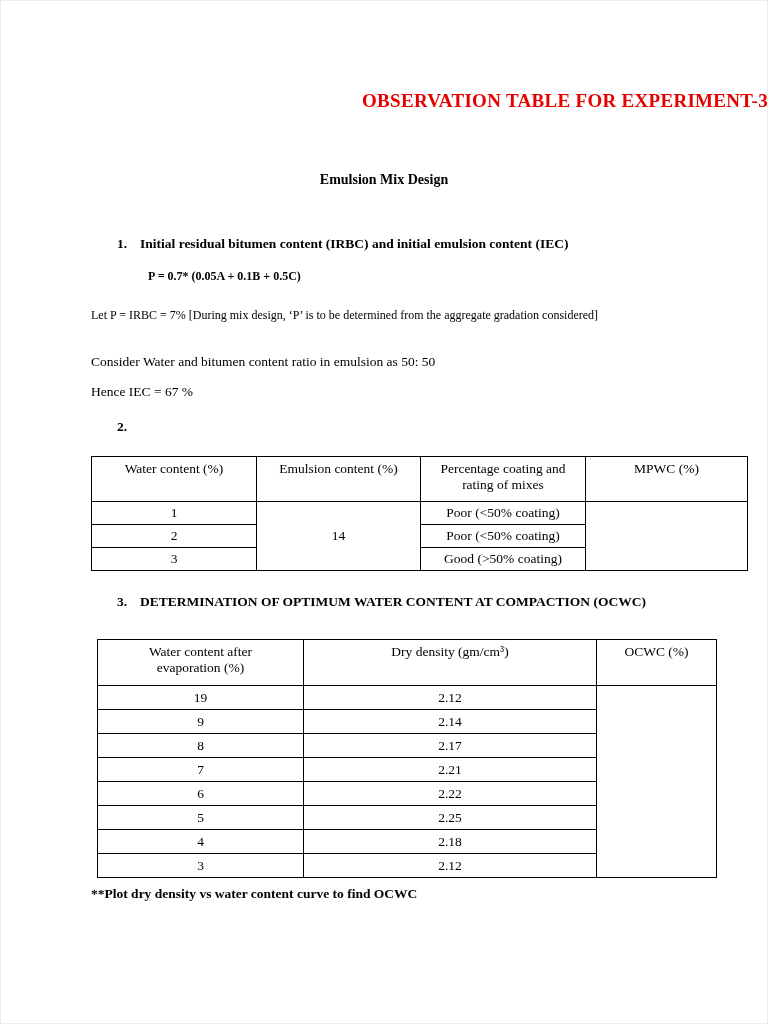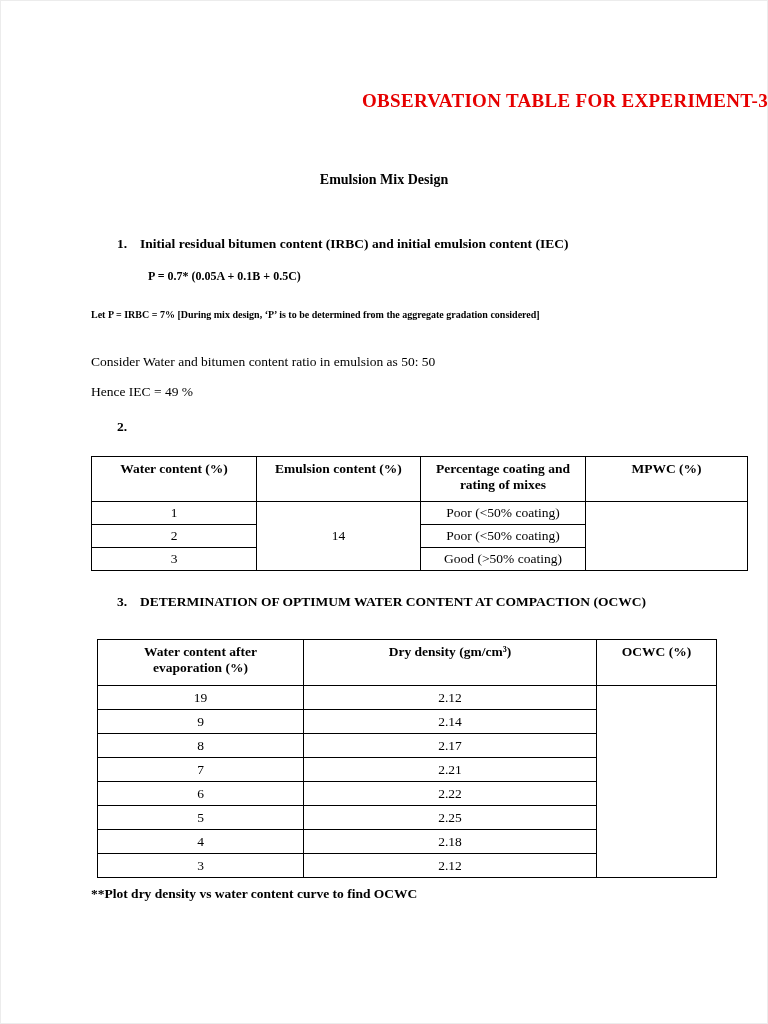--- a/index.html
+++ b/index.html
@@ -51,30 +51,30 @@
     margin-left: 57px;
     font-weight: bold;
     font-size: 12px;
   }
 
   .para { font-size: 13.5px; line-height: 1.35; }
   .para-justify {
     margin-top: 18px;
     width: 586px;
     text-align: justify;
-    font-weight: bold;
-    font-size: 10px;
+    font-weight: normal;
+    font-size: 12px;
     line-height: 26px;
   }
   .p-consider { margin-top: 25px; }
   .p-hence { margin-top: 12px; }
 
   table { border-collapse: collapse; table-layout: fixed; }
   th, td { border: 1px solid #000; text-align: center; font-size: 13.5px; }
-  th { font-weight: bold; vertical-align: top; }
+  th { font-weight: normal; vertical-align: top; }
   td { vertical-align: middle; }
 
   .t1 { width: 656px; margin-top: 20px; }
   .t1 th { height: 45px; padding: 4px 8px 2px; }
   .t1 td { height: 23px; padding: 0 4px; }
   .t1c1 { width: 165px; } .t1c2 { width: 164px; }
   .t1c3 { width: 165px; } .t1c4 { width: 162px; }
 
   .t2 { width: 619px; margin-top: 29px; margin-left: 6px; }
   .t2 th { height: 46px; padding: 4px 6px 2px; }
@@ -102,21 +102,21 @@
       <span class="list-num">1.</span>
       <span>Initial residual bitumen content (IRBC) and initial emulsion content (IEC)</span>
     </div>
 
     <p class="formula">P = 0.7* (0.05A + 0.1B + 0.5C)</p>
 
     <p class="para-justify">Let P = IRBC = 7% [During mix design, ‘P’ is to be determined from the aggregate gradation considered]</p>
 
     <p class="para p-consider">Consider Water and bitumen content ratio in emulsion as 50: 50</p>
 
-    <p class="para p-hence">Hence IEC = 49 %</p>
+    <p class="para p-hence">Hence IEC = 67 %</p>
 
     <div class="list-item li-2">
       <span class="list-num">2.</span>
     </div>
 
     <table class="t1">
       <thead>
         <tr>
           <th class="t1c1">Water content (%)</th>
           <th class="t1c2">Emulsion content (%)</th>

